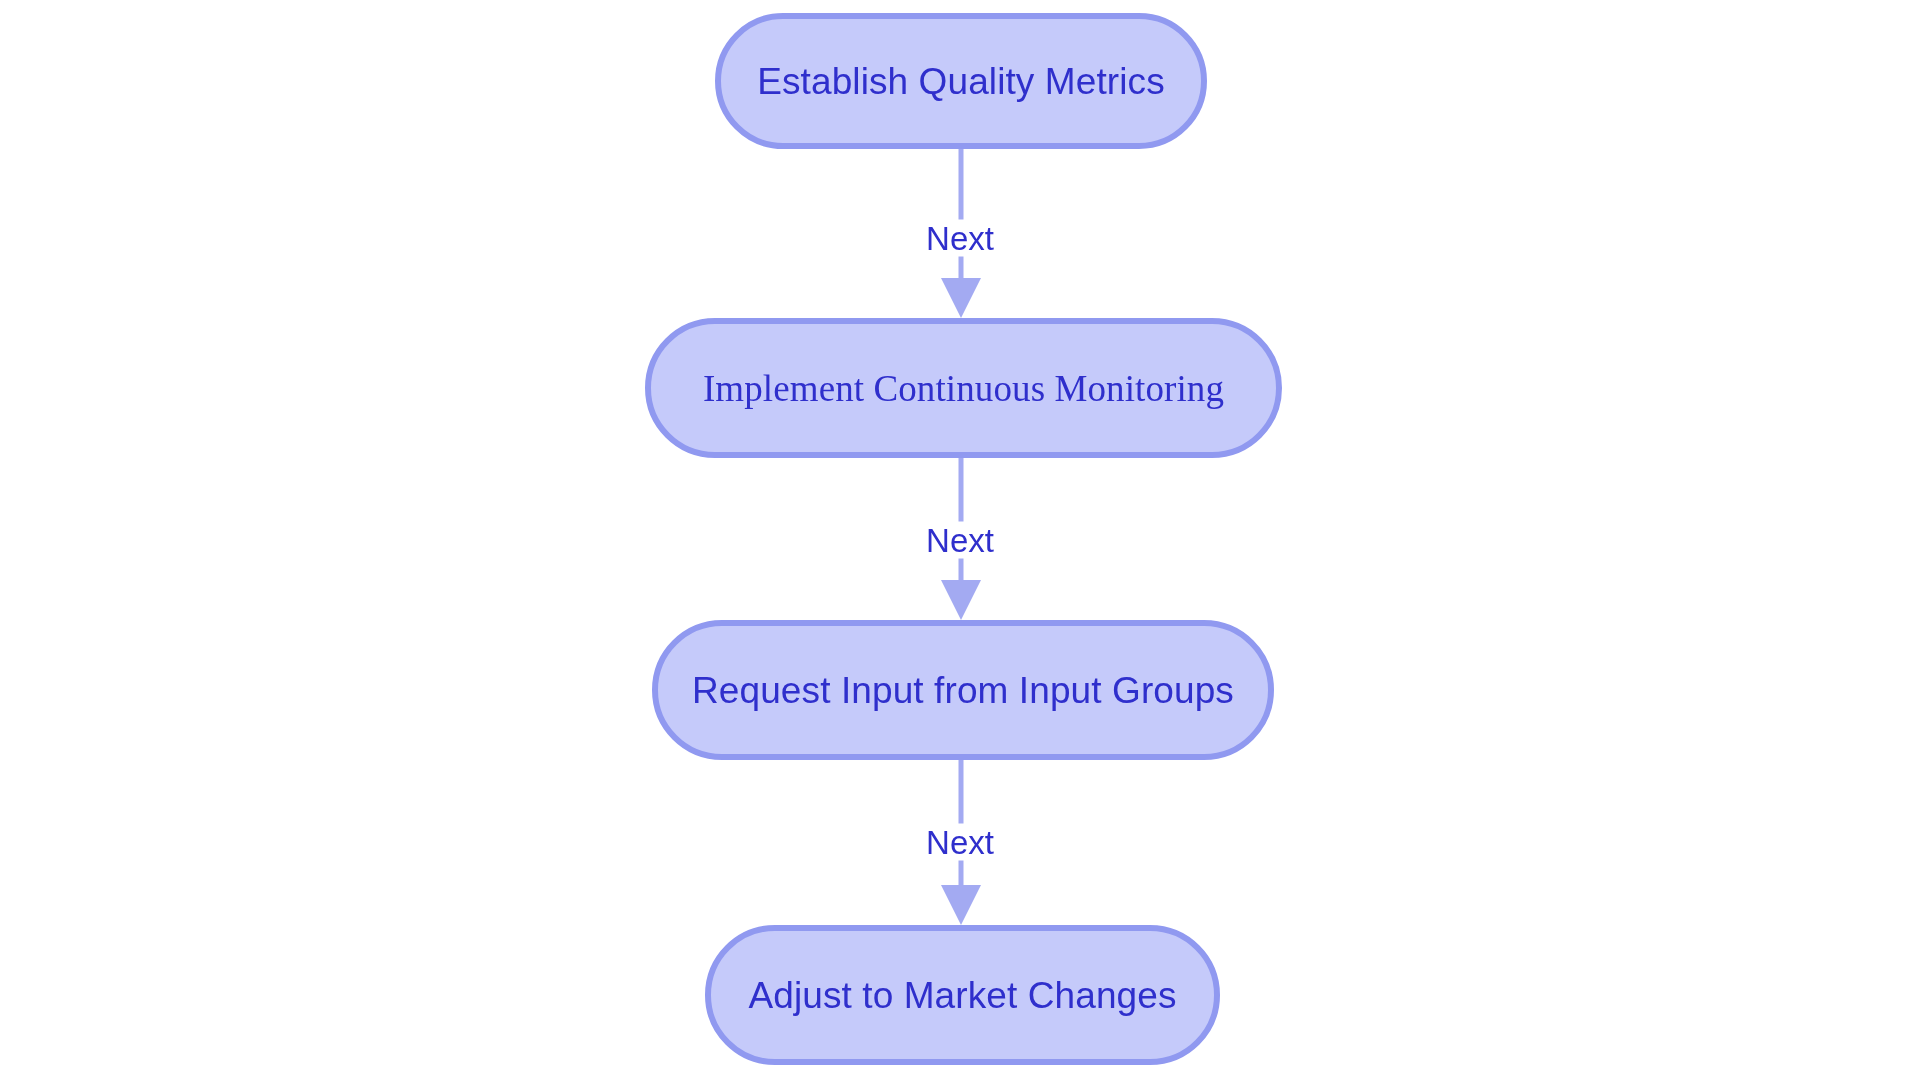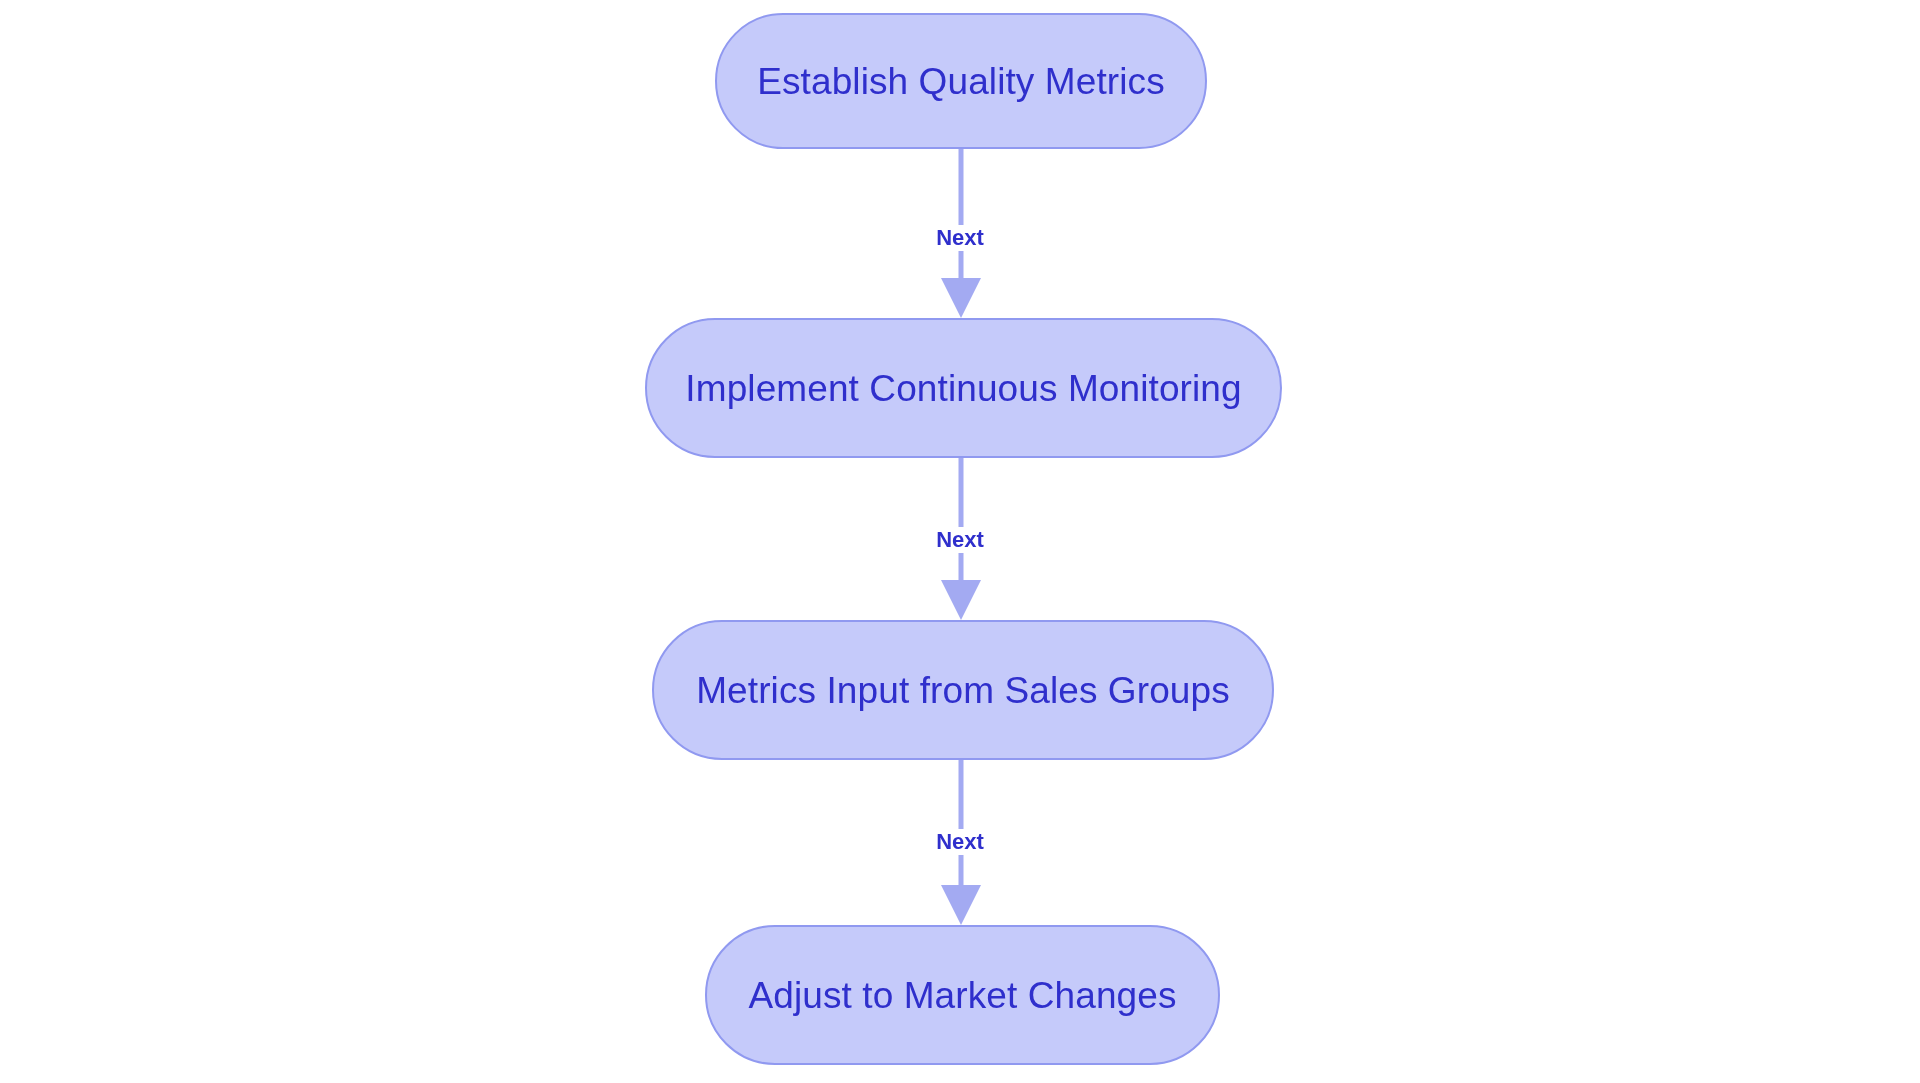--- a/index.html
+++ b/index.html
@@ -23,21 +23,21 @@
   }
 
   
   .node {
     position: absolute;
     box-sizing: border-box;
     display: flex;
     align-items: center;
     justify-content: center;
     background: #c5cafa;
-    border: 2px solid #ef4444;
+    border: 6px solid #ef4444;
     border-radius: 999px;
     color: #2f2fcc;
     font-size: 37px;
     font-weight: 400;
     letter-spacing: 0.1px;
     line-height: 1;
     white-space: nowrap;
     user-select: none;
   }
 
@@ -66,29 +66,28 @@
     stroke-width: 5;
     fill: none;
   }
   .edge-head {
     fill: #a3aaf2;
   }
 
   .edge-label {
     position: absolute;
     color: #2f2fcc;
-    font-size: 22px;
+    font-size: 33px;
     font-family: "Liberation Sans", sans-serif;
     line-height: 1;
     white-space: nowrap;
     transform: translate(-50%, -50%);
     background: #ffffff;
     padding: 2px 6px;
     user-select: none;
-    font-weight: bold;
   }
 
   #edge-label-0 { left: 960px; top: 238px; }
   #edge-label-1 { left: 960px; top: 540px; }
   #edge-label-2 { left: 960px; top: 842px; }
 </style>
 </head>
 <body style="background: rgb(255, 255, 255);">
 
 <div id="flow-canvas" style="background: rgb(255, 255, 255);">
@@ -108,25 +107,25 @@
   <div class="edge-label" id="edge-label-0" style="color: rgb(47, 47, 204); background: rgb(255, 255, 255);">Next</div>
 
   <div class="edge-label" id="edge-label-1" style="color: rgb(47, 47, 204); background: rgb(255, 255, 255);">Next</div>
 
   <div class="edge-label" id="edge-label-2" style="color: rgb(47, 47, 204); background: rgb(255, 255, 255);">Next</div>
 
   <div class="node" id="node-0" style="background: rgb(197, 202, 250); border-color: rgb(144, 153, 240); color: rgb(47, 47, 204);">
     <span class="node-label">Establish Quality Metrics</span>
   </div>
 
-  <div class="node" id="node-1" style="background: rgb(197, 202, 250); border-color: rgb(144, 153, 240); color: rgb(47, 47, 204);">
+  <div class="node" id="node-1" style="background: rgb(197, 202, 250); border-color: rgb(144, 153, 240); color: rgb(47, 47, 204); font-family: Liberation Serif, serif;">
     <span class="node-label">Implement Continuous Monitoring</span>
   </div>
 
   <div class="node" id="node-2" style="background: rgb(197, 202, 250); border-color: rgb(144, 153, 240); color: rgb(47, 47, 204);">
-    <span class="node-label">Metrics Input from Sales Groups</span>
+    <span class="node-label">Request Input from Input Groups</span>
   </div>
 
   <div class="node" id="node-3" style="background: rgb(197, 202, 250); border-color: rgb(144, 153, 240); color: rgb(47, 47, 204); justify-content: center;">
     <span class="node-label">Adjust to Market Changes</span>
   </div>
 
 </div>
 
 </body></html>

